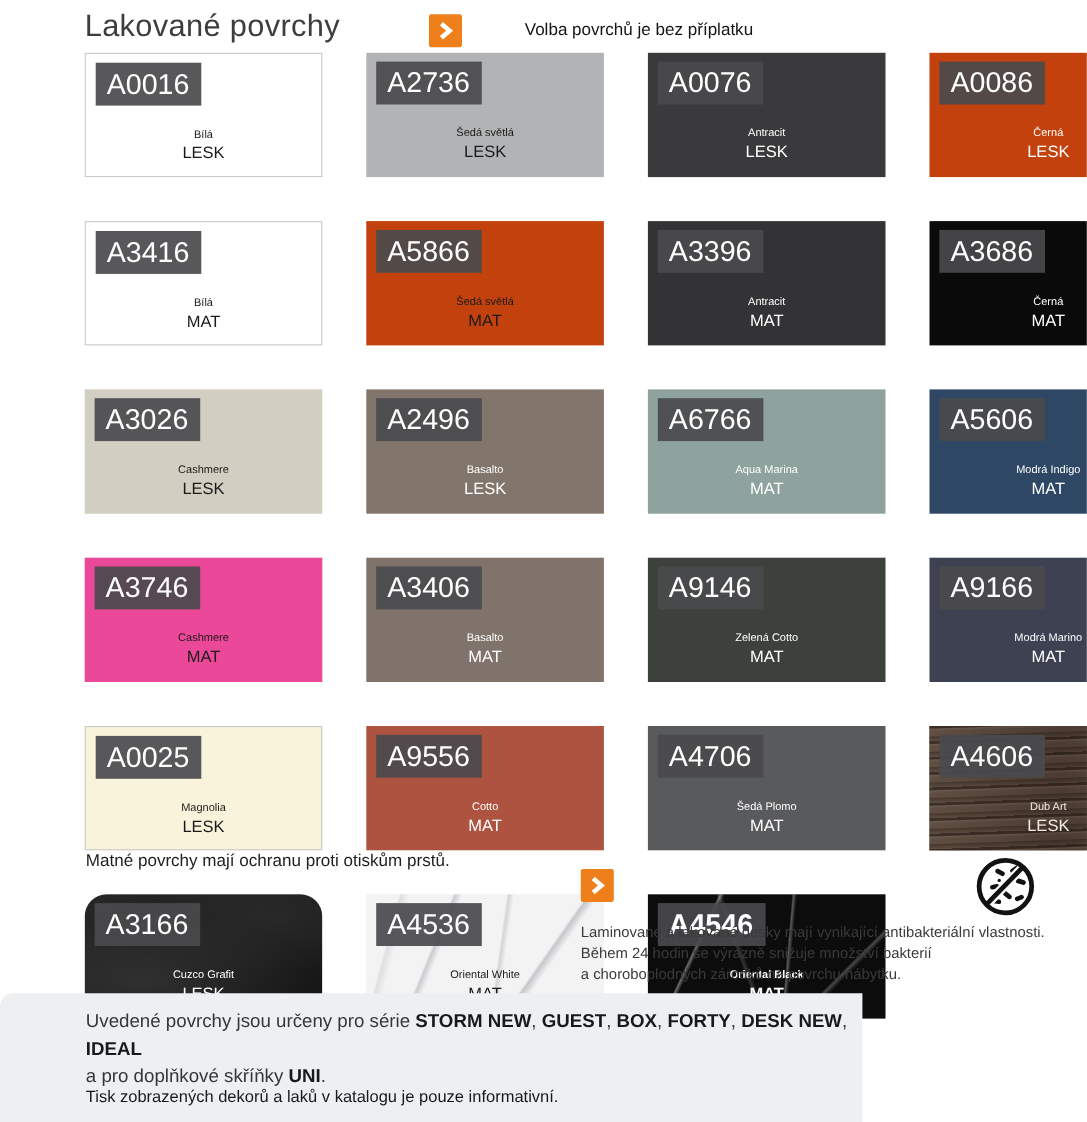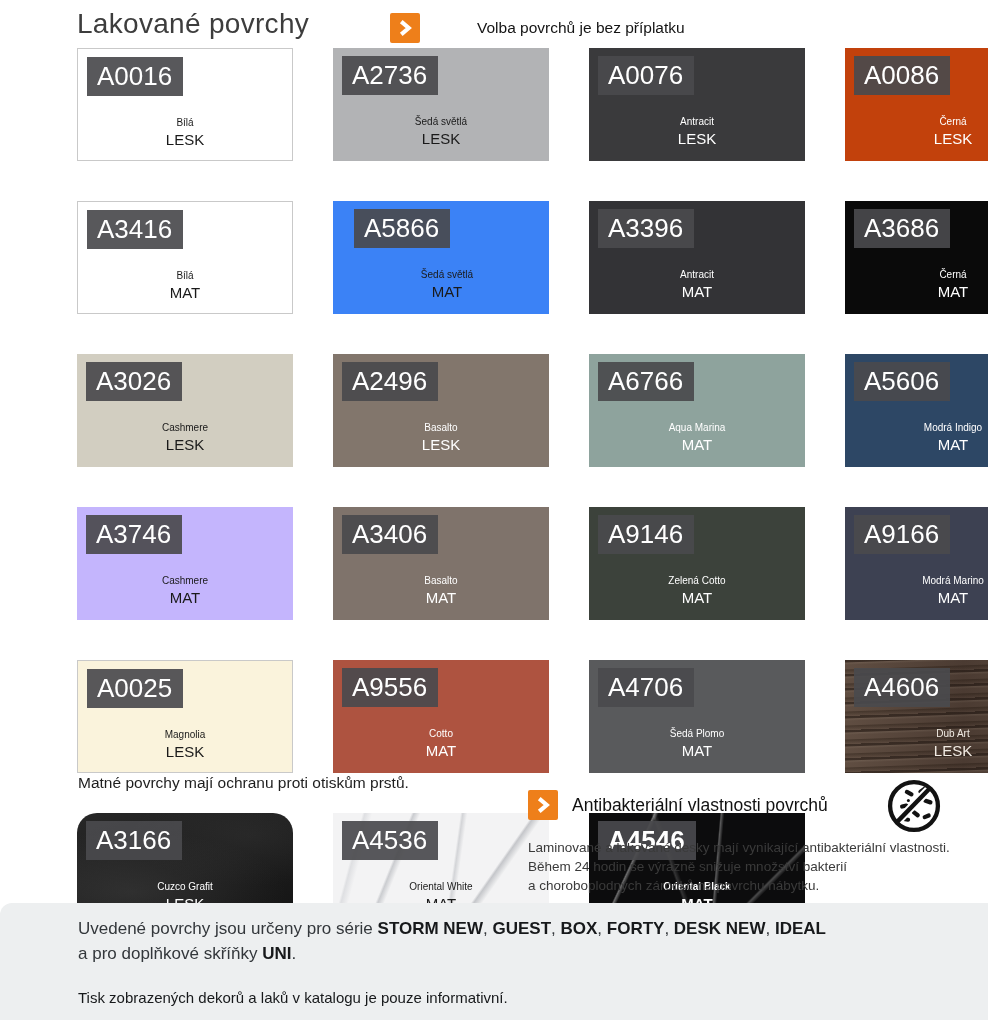--- a/index.html
+++ b/index.html
@@ -69,21 +69,21 @@
 
   .ab-header{position:absolute;left:528px;top:790px;display:flex;align-items:center;gap:14px;}
   .ab-title{font-size:17.5px;color:#111;}
   .no-bacteria{position:absolute;left:884px;top:776px;}
   .ab-text{
     position:absolute;left:528px;top:838px;font-size:13.5px;line-height:19px;
     color:#3a3a3a;white-space:pre-line;
   }
 
   .footer{
-    position:absolute;left:0;top:903px;width:988px;height:117px;
+    position:absolute;left:0;top:903px;width:784px;height:117px;
     background:#edeff0;border-radius:12px 0 0 0;
   }
   .footer-main{
     position:absolute;left:78px;top:13px;font-size:17px;line-height:25px;
     color:#33373b;white-space:pre-line;font-weight:400;
   }
   .footer-main .b{font-weight:bold;color:#17191b;}
   .footer-disclaimer{position:absolute;left:78px;top:86px;font-size:15px;color:#17191b;}
 </style>
 </head>
@@ -99,49 +99,48 @@
   </span>
   <span class="note-text">Volba povrchů je bez příplatku</span>
 </div>
 
 <div class="grid">
     <div class="swatch bordered" style="background: rgb(255, 255, 255); color: rgb(26, 26, 26);"><div class="code">A0016</div><div class="name">Bílá</div><div class="finish">LESK</div></div>
     <div class="swatch" style="background: rgb(178, 179, 181); color: rgb(26, 26, 26);"><div class="code">A2736</div><div class="name">Šedá světlá</div><div class="finish">LESK</div></div>
     <div class="swatch" style="background: rgb(58, 58, 60); color: rgb(255, 255, 255);"><div class="code">A0076</div><div class="name">Antracit</div><div class="finish">LESK</div></div>
     <div class="swatch" style="background: #c2410c; color: rgb(255, 255, 255);"><div class="code">A0086</div><div class="name">Černá</div><div class="finish">LESK</div></div>
     <div class="swatch bordered" style="background: rgb(255, 255, 255); color: rgb(26, 26, 26);"><div class="code">A3416</div><div class="name">Bílá</div><div class="finish">MAT</div></div>
-    <div class="swatch" style="background: #3b82f6; color: rgb(26, 26, 26); padding-left: 12px;"><div class="code">A5866</div><div class="name">Šedá světlá</div><div class="finish">MAT</div></div>
+    <div class="swatch" style="background: #c2410c; color: rgb(26, 26, 26);"><div class="code">A5866</div><div class="name">Šedá světlá</div><div class="finish">MAT</div></div>
     <div class="swatch" style="background: rgb(51, 51, 54); color: rgb(255, 255, 255);"><div class="code">A3396</div><div class="name">Antracit</div><div class="finish">MAT</div></div>
     <div class="swatch" style="background: rgb(10, 10, 10); color: rgb(255, 255, 255);"><div class="code">A3686</div><div class="name">Černá</div><div class="finish">MAT</div></div>
     <div class="swatch" style="background: rgb(210, 206, 193); color: rgb(26, 26, 26);"><div class="code">A3026</div><div class="name">Cashmere</div><div class="finish">LESK</div></div>
     <div class="swatch" style="background: rgb(130, 118, 108); color: rgb(255, 255, 255);"><div class="code">A2496</div><div class="name">Basalto</div><div class="finish">LESK</div></div>
     <div class="swatch" style="background: rgb(142, 163, 157); color: rgb(255, 255, 255);"><div class="code">A6766</div><div class="name">Aqua Marina</div><div class="finish">MAT</div></div>
     <div class="swatch" style="background: rgb(45, 71, 101); color: rgb(255, 255, 255);"><div class="code">A5606</div><div class="name">Modrá Indigo</div><div class="finish">MAT</div></div>
-    <div class="swatch" style="background: #c4b5fd; color: rgb(26, 26, 26);"><div class="code">A3746</div><div class="name">Cashmere</div><div class="finish">MAT</div></div>
+    <div class="swatch" style="background: #ec4899; color: rgb(26, 26, 26);"><div class="code">A3746</div><div class="name">Cashmere</div><div class="finish">MAT</div></div>
     <div class="swatch" style="background: rgb(127, 115, 107); color: rgb(255, 255, 255);"><div class="code">A3406</div><div class="name">Basalto</div><div class="finish">MAT</div></div>
     <div class="swatch" style="background: rgb(60, 66, 59); color: rgb(255, 255, 255);"><div class="code">A9146</div><div class="name">Zelená Cotto</div><div class="finish">MAT</div></div>
     <div class="swatch" style="background: rgb(61, 65, 82); color: rgb(255, 255, 255);"><div class="code">A9166</div><div class="name">Modrá Marino</div><div class="finish">MAT</div></div>
     <div class="swatch bordered" style="background: rgb(250, 243, 220); color: rgb(26, 26, 26);"><div class="code">A0025</div><div class="name">Magnolia</div><div class="finish">LESK</div></div>
     <div class="swatch" style="background: rgb(174, 83, 64); color: rgb(255, 255, 255);"><div class="code">A9556</div><div class="name">Cotto</div><div class="finish">MAT</div></div>
     <div class="swatch" style="background: rgb(89, 90, 92); color: rgb(255, 255, 255);"><div class="code">A4706</div><div class="name">Šedá Plomo</div><div class="finish">MAT</div></div>
     <div class="swatch tex-dub-art" style="color: rgb(241, 235, 227);"><div class="code">A4606</div><div class="name">Dub Art</div><div class="finish">LESK</div></div>
     <div class="swatch tex-cuzco" style="color: rgb(255, 255, 255);"><div class="code">A3166</div><div class="name">Cuzco Grafit</div><div class="finish">LESK</div></div>
     <div class="swatch tex-oriental-white" style="color: rgb(26, 26, 26);"><div class="code">A4536</div><div class="name">Oriental White</div><div class="finish">MAT</div></div>
     <div class="swatch tex-oriental-black" style="color: rgb(255, 255, 255); font-weight: bold;"><div class="code">A4546</div><div class="name">Oriental Black</div><div class="finish">MAT</div></div>
   </div>
 
 <div class="footnote">Matné povrchy mají ochranu proti otiskům prstů.</div>
 
 <div class="ab-header">
   <span class="arrow-icon">
     <svg width="18" height="18" viewBox="0 0 24 24">
       <path d="M7 3.5 L17 12 L7 20.5" fill="none" stroke="#ffffff" stroke-width="5.5"></path>
     </svg>
   </span>
-  <span class="ab-title">Antibakteriální vlastnosti povrchů</span>
 </div>
 
 <div class="no-bacteria">
   <svg width="60" height="60" viewBox="0 0 64 64">
     <g fill="#121212">
       <rect x="22" y="16" width="10" height="4.6" rx="2.3" transform="rotate(28 27 18)"></rect>
       <rect x="36" y="13" width="10" height="4.6" rx="2.3" transform="rotate(-35 41 15)"></rect>
       <rect x="42" y="25" width="10" height="4.6" rx="2.3" transform="rotate(18 47 27)"></rect>
       <rect x="17" y="30" width="9" height="4.4" rx="2.2" transform="rotate(-12 21 32)"></rect>
       <rect x="29" y="38" width="10" height="4.6" rx="2.3" transform="rotate(38 34 40)"></rect>

